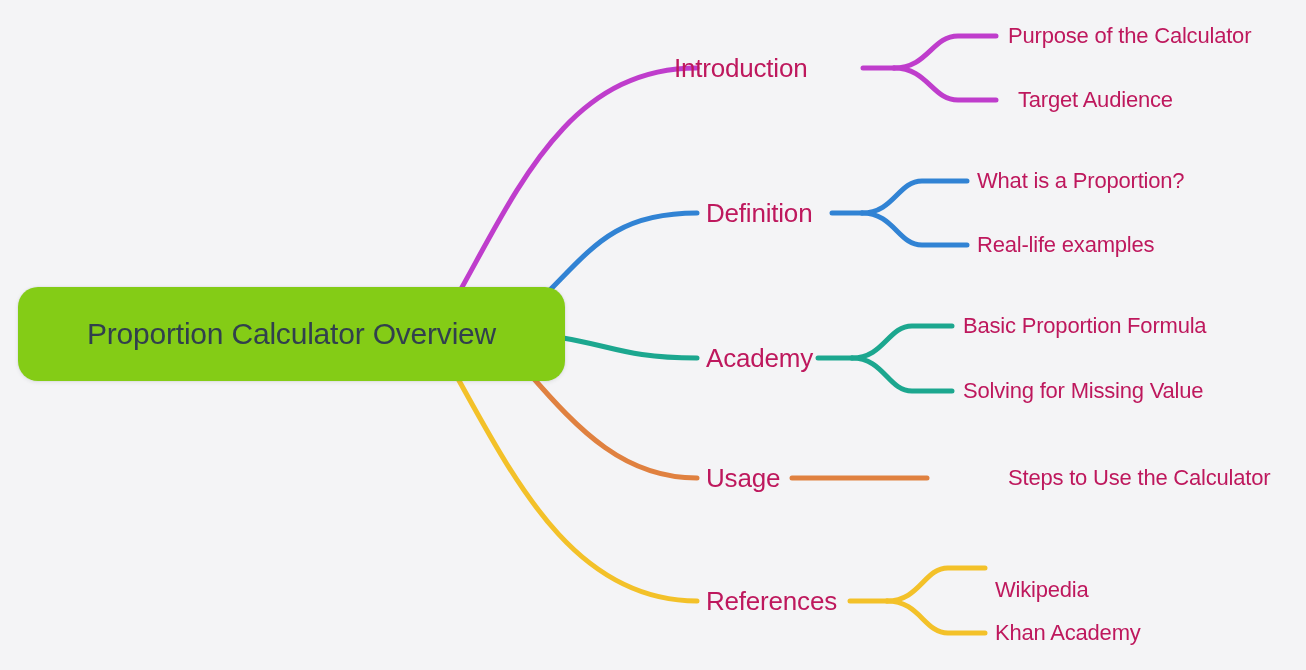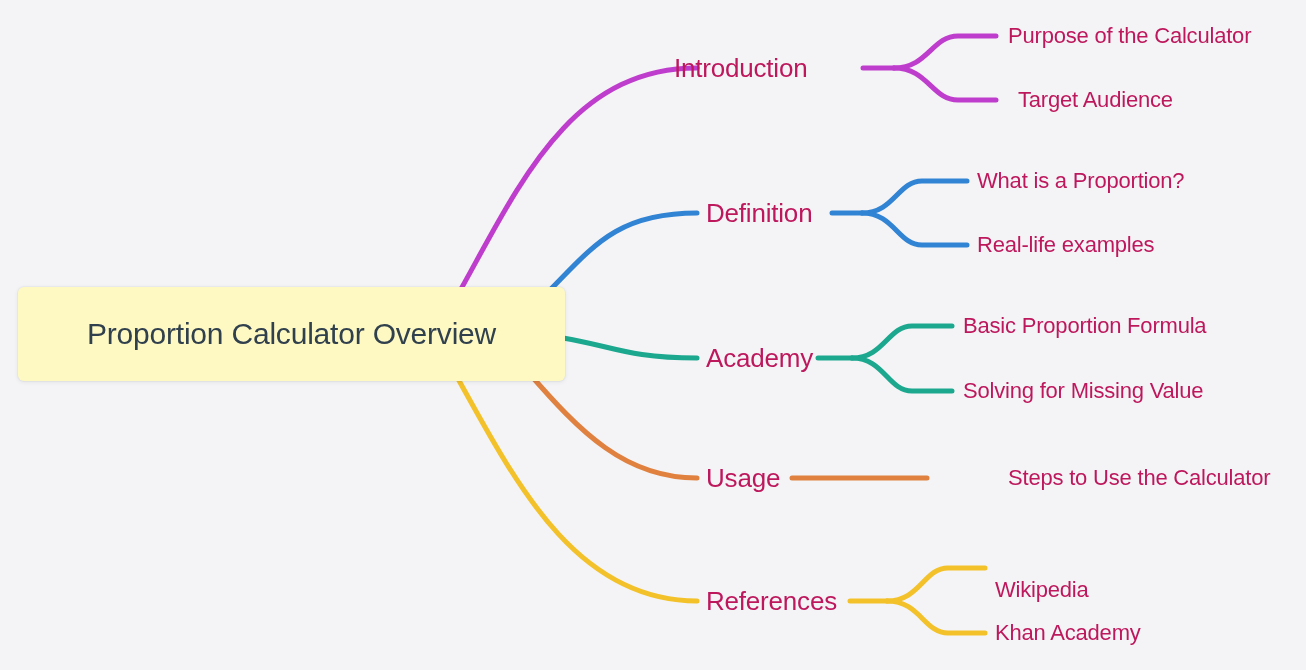--- a/index.html
+++ b/index.html
@@ -22,22 +22,22 @@
   svg.links path {
     fill: none;
     stroke-width: 5;
     stroke-linecap: round;
     stroke-linejoin: round;
   }
   .root-node {
     position: absolute;
     left: 18px; top: 287px;
     width: 547px; height: 94px;
-    background: #fef9c3;
-    border-radius: 6px;
+    background: #84cc16;
+    border-radius: 20px;
     box-shadow: 0 1px 4px rgba(40,50,60,0.10), 0 0 0 1px rgba(40,50,60,0.03);
     z-index: 2;
     display: flex;
     align-items: center;
     justify-content: center;
   }
   .root-node .root-label {
     font-size: 30px;
     font-weight: 500;
     color: #31404d;

